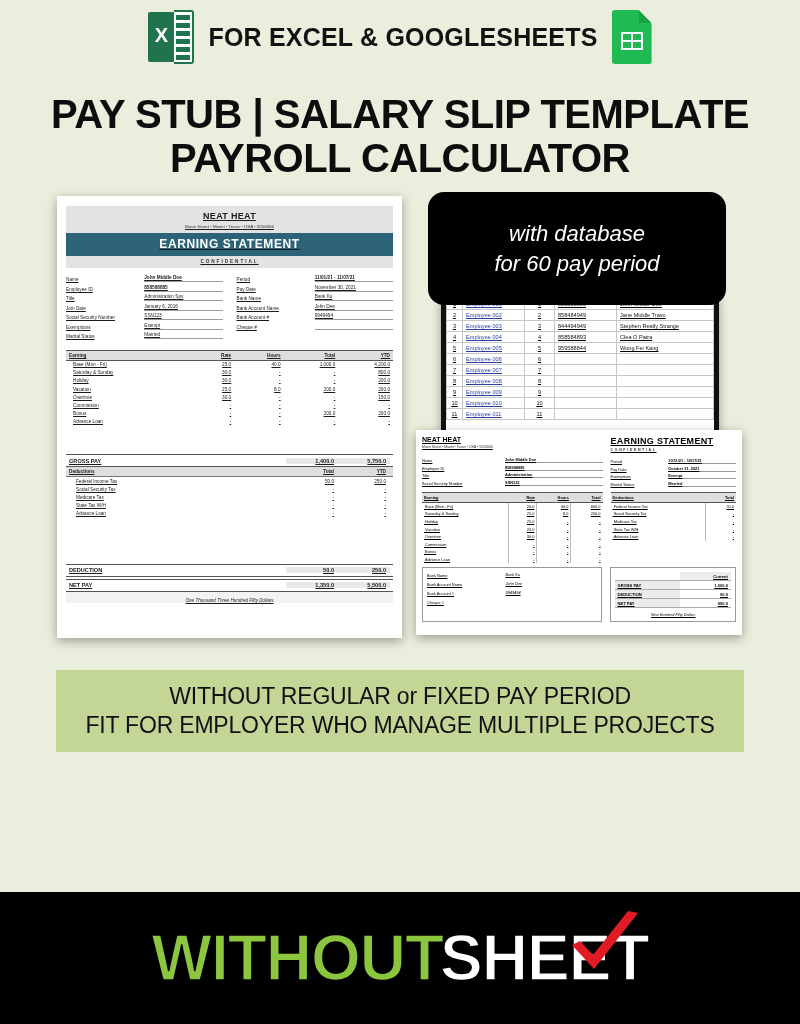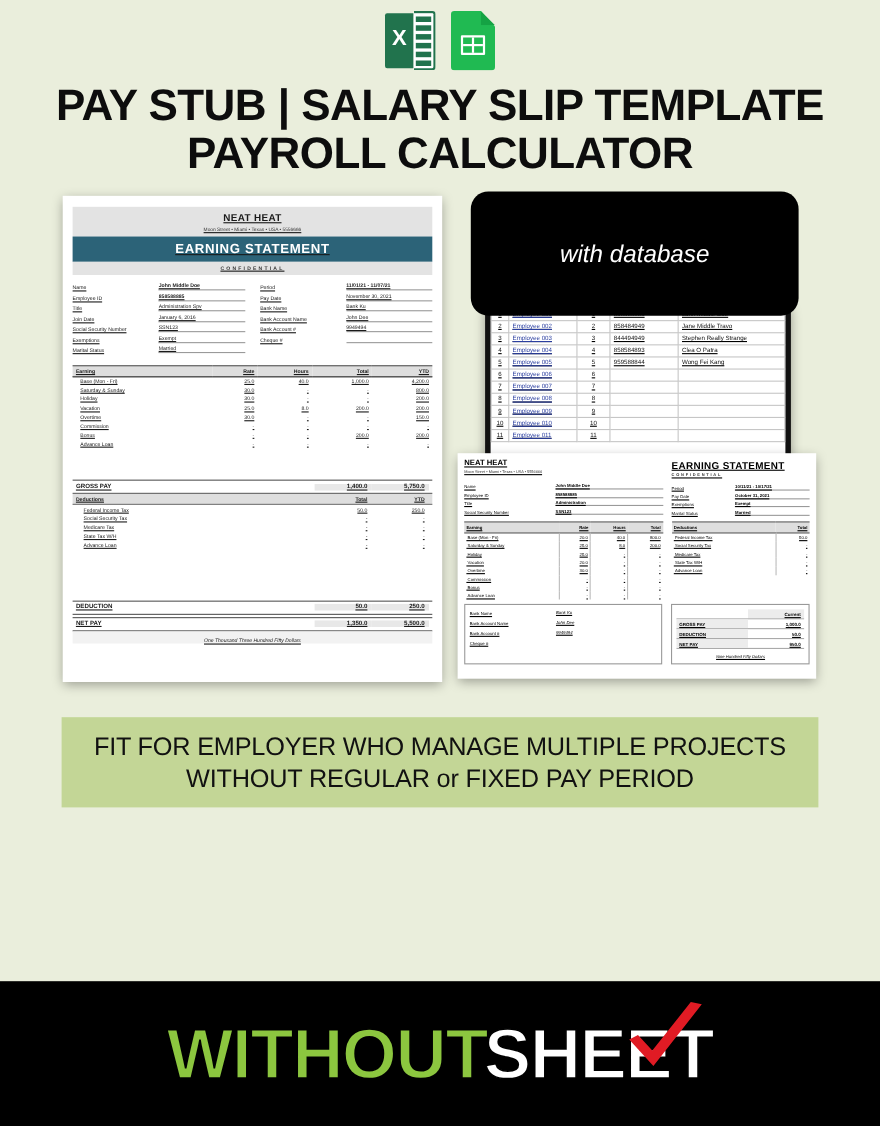--- a/index.html
+++ b/index.html
@@ -53,21 +53,21 @@
   }
   .badge-text {
     font-size: 25px; font-weight: 600; letter-spacing: .2px; color: #121212;
     font-family: "Liberation Sans", sans-serif;
   }
 
   .title-1, .title-2 {
     text-align: center; color: #0d0d0d; font-weight: bold;
     font-size: 40px; line-height: 1.0; letter-spacing: -0.5px;
   }
-  .title-1 { margin-top: 12px; }
+  .title-1 { margin-top: 30px; }
   .title-2 { margin-top: 4px; }
   .subtitle {
     text-align:center; margin-top: 18px; font-size: 28px; color:#111;
     letter-spacing: -0.2px;
   }
   .subtitle .light { font-weight: 400; }
   .subtitle .dot { font-weight: 900; font-size: 22px; vertical-align: 3px; }
   .subtitle .bold { font-weight: bold; }
 
   
@@ -222,20 +222,21 @@
         </div>
       <div class="xright">
           <i></i>
           <i></i>
           <i></i>
           <i></i>
           <i></i>
           <i></i>
         </div>
     </div>
+    <div class="badge-text">FOR EXCEL &amp; GOOGLESHEETS</div>
     <div class="gs-icon">
       <div class="body"></div>
         <div class="fold"></div>
         <div class="grid"></div>
     </div>
   </div>
 
   <div class="title-1">PAY STUB | SALARY SLIP TEMPLATE</div>
   <div class="title-2">PAYROLL CALCULATOR</div>
 
@@ -516,20 +517,21 @@
      <td class="ssn"></td>
      <td></td>
    </tr>
             </tbody>
         </table>
       </div>
     </div>
 
     <div class="db-callout">
       <div>with database</div>
+      <div>for 60 pay period</div>
     </div>
 
     <div class="doc-a5 shadowed">
       <div class="a5-top">
         <div class="a5-left">
           <div class="a5-co">NEAT HEAT</div>
           <div class="a5-coaddr">Moon Street • Miami • Texas • USA • 5556666</div>
           <div style="height:8px"></div>
           <div id="a5-left-fields">
               <div class="a5row">
@@ -713,22 +715,22 @@
    </div>
             </div>
           <div class="a5words">Nine Hundred Fifty Dollars</div>
         </div>
       </div>
     </div>
   </div>
 
   <div class="features">
     <div class="feat">
+      <div><span>WITHOUT REGULAR </span><span class="lower">or</span><span> FIXED PAY PERIOD</span></div>
       <div>FIT FOR EMPLOYER WHO MANAGE MULTIPLE PROJECTS</div>
-      <div><span>WITHOUT REGULAR </span><span class="lower">or</span><span> FIXED PAY PERIOD</span></div>
     </div>
   </div>
 
   <div class="footer">
     <div class="logo">
       <span class="journal">WITHOUT</span>
       <span class="sheet">SHEET</span>
       <svg class="check" viewBox="0 0 74 62">
         <path d="M4 34 L26 58 L70 2 L60 0 L25 44 L12 30 Z" fill="#e01b24"></path>
       </svg>

